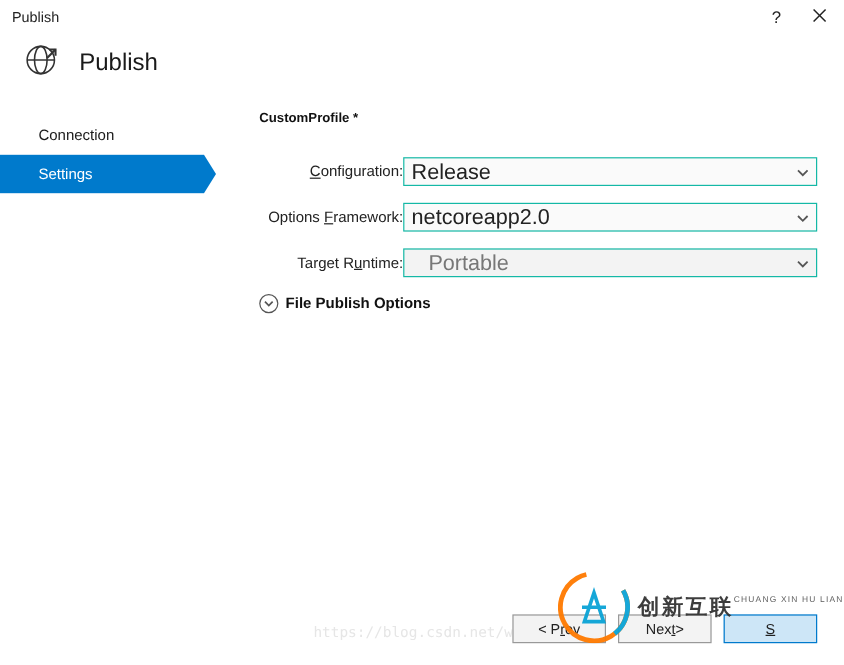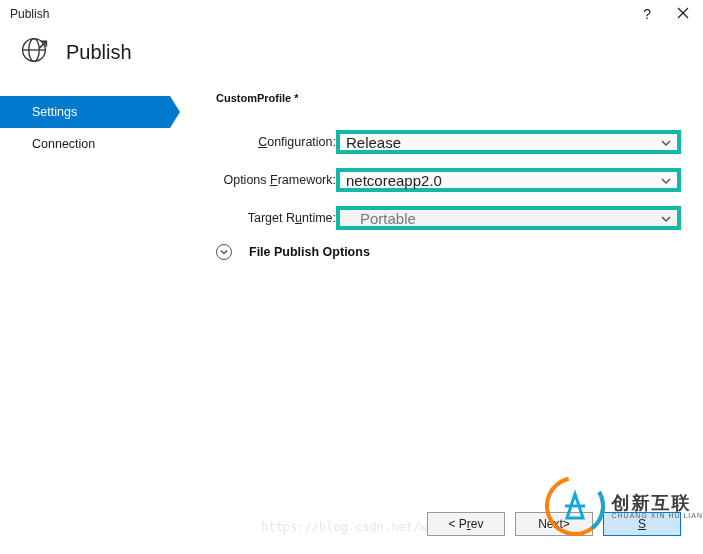--- a/index.html
+++ b/index.html
@@ -23,36 +23,36 @@
     border-left:10px solid #007acc; border-top:16px solid transparent; border-bottom:16px solid transparent;
   }
 
   .content { flex:1; padding:4px 22px 0 46px; }
   .profile-title { font-size:11px; font-weight:700; color:#111; margin-bottom:26px; }
 
   .form-row { display:flex; align-items:center; margin-bottom:14px; }
   .form-row .lbl { width:120px; font-size:12.5px; color:#222;text-align:right; }
   .form-row .lbl .ul{ text-decoration:underline; }
   .form-row .field { flex:1; }
-  .combo { display:flex; align-items:center; height:24px; border:4px solid #14b8a6; background:#fafafa; padding:0 6px; font-size:15px; color:#222; justify-content:space-between; }
+  .combo { display:flex; align-items:center; height:24px; border:1px solid #14b8a6; background:#fafafa; padding:0 6px; font-size:18px; color:#222; justify-content:space-between; }
   .combo.disabled{ color:#777; background:#f3f3f3;padding-left:20px; }
   .combo .chev svg{width:10px;height:10px;stroke:#555;stroke-width:1.5;fill:none;}
 
-  .expander { display:flex; align-items:center; gap:17px; margin-top:10px; font-size:12.5px; font-weight:700; color:#111; }
+  .expander { display:flex; align-items:center; gap:6px; margin-top:10px; font-size:12.5px; font-weight:700; color:#111; }
   .expander .circ{width:16px;height:16px;border:1px solid #555;border-radius:50%;display:flex;align-items:center;justify-content:center;}
   .expander .circ svg{width:8px;height:8px;stroke:#555;stroke-width:1.8;fill:none;}
 
   .footer { position:absolute; bottom:18px; right:22px; display:flex; gap:10px; }
   .btn { height:24px; min-width:78px; border:1px solid #999; background:#f3f3f3; font-size:12px; color:#222; display:flex;align-items:center;justify-content:center; padding:0 10px;}
   .btn.primary{ border:1px solid #007acc; background:#cde6f7;}
   .btn .ul{text-decoration:underline;}
 
   .watermark { position:absolute; right:0; bottom:18px; display:flex; align-items:center; gap:6px; opacity:0.95; pointer-events:none; z-index:5; }
   .watermark .wm-logo{width:60px;height:60px;}
-  .wm-text{display:flex;flex-direction:column;line-height:1;}
+  .wm-text{display:flex;flex-direction:row;line-height:1;}
   .wm-text .zh{font-size:18px;font-weight:700;letter-spacing:2px;color:#333;}
   .wm-text .en{font-size:7px;letter-spacing:1px;color:#555;}
   .ghost-url{position:absolute;left:50%;bottom:20px;transform:translateX(-50%);font-family:monospace;font-size:12px;color:#e6e6e6;pointer-events:none;white-space:nowrap;}
 </style>
 </head>
 <body>
 
 <div class="title-bar">
   <span>Publish</span>
   <div class="right">
@@ -75,22 +75,22 @@
         <path d="M24 6 L30 6 L30 12" stroke-width="2"></path>
         <line x1="22" y1="14" x2="30" y2="6" stroke-width="2"></line>
       </svg>
   </span>
   <h1>Publish</h1>
 </div>
 
 <div class="body">
 
   <div class="sidebar">
+    <div class="item"><span>Connection</span></div>
     <div class="item active"><span>Settings</span></div>
-    <div class="item"><span>Connection</span></div>
   </div>
 
   <div class="content">
     <div class="profile-title">CustomProfile *</div>
 
     <div class="form-row">
       <div class="lbl"><span></span><span class="ul">C</span><span>onfiguration:</span></div>
       <div class="field">
           <div class="combo">
             <span>Release</span>

